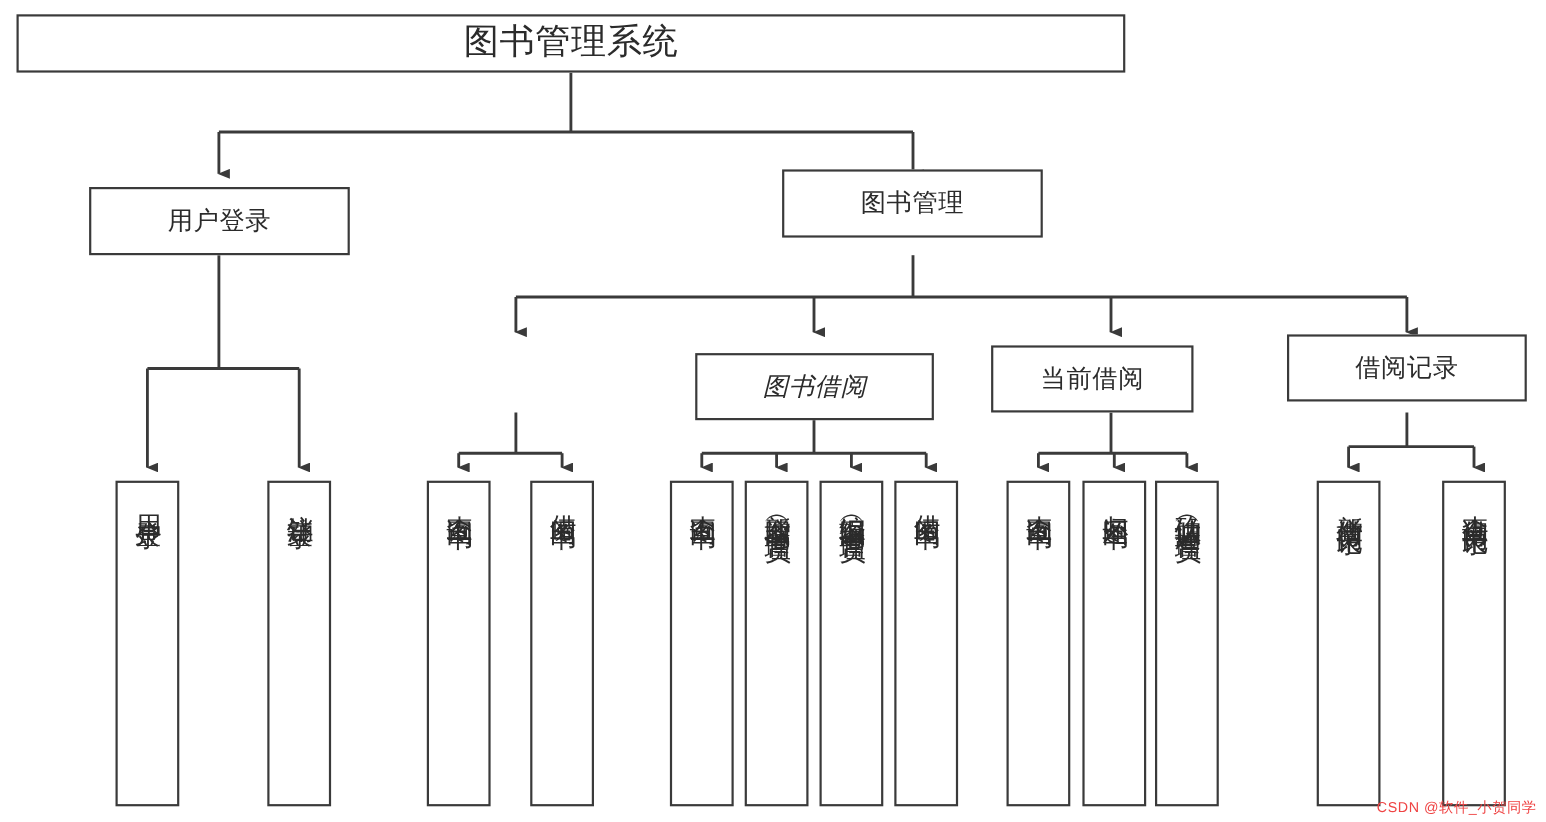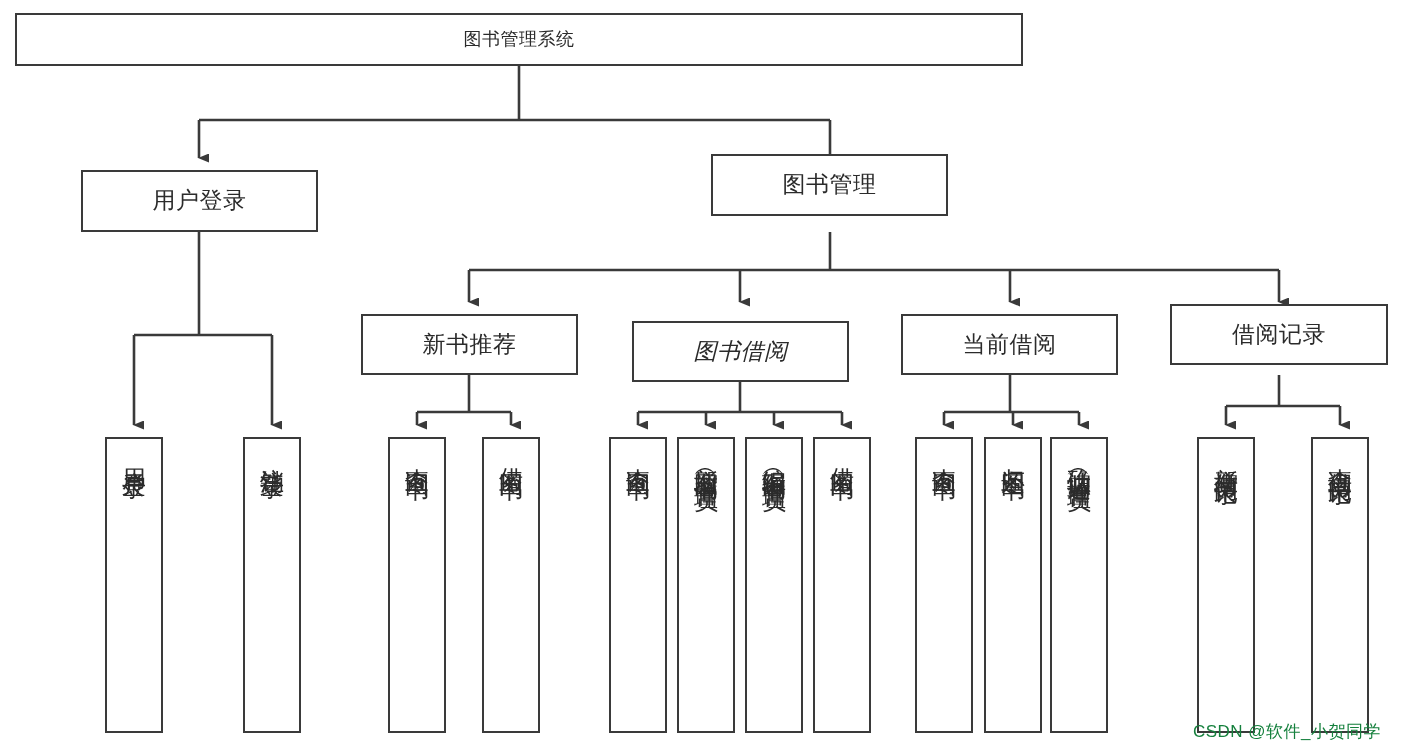--- a/index.html
+++ b/index.html
@@ -44,40 +44,41 @@
     line-height: 1.12;
     text-align: center;
     white-space: pre;
   }
   
   .node.horiz .label {
     font-size: 23px;
     letter-spacing: 0.5px;
   }
   .node.root .label {
-    font-size: 18px;
+    font-size: 32px;
+    font-family: Liberation Mono, monospace;
   }
   
   .node.vert {
     align-items: flex-start;
     padding-top: 10px;
   }
   .node.vert .label {
     writing-mode: vertical-rl;
     text-orientation: upright;
     font-size: 24px;
     letter-spacing: 3px;
     line-height: 1;
   }
   #watermark {
     position: absolute;
-    right: 24px;
+    right: 8px;
     bottom: 4px;
-    font-size: 17px;
-    color: #15803d;
+    font-size: 13px;
+    color: #ef4444;
     letter-spacing: 0.5px;
     white-space: nowrap;
     user-select: none;
   }
 </style>
 </head>
 <body>
 
 <div id="diagram-root">
 
@@ -137,27 +138,24 @@
     <span class="label">图书管理系统</span>
   </div>
 
   <div class="node horiz" style="left:81px; top:170px; width:237px; height:62px;">
     <span class="label">用户登录</span>
   </div>
   <div class="node horiz" style="left:711px; top:154px; width:237px; height:62px;">
     <span class="label">图书管理</span>
   </div>
 
-  <div class="node horiz" style="left:361px; top:314px; width:217px; height:61px;">
-    <span class="label">新书推荐</span>
-  </div>
   <div class="node horiz" style="left:632px; top:321px; width:217px; height:61px;font-style:italic;">
     <span class="label">图书借阅</span>
   </div>
-  <div class="node horiz" style="left:901px; top:314px; width:217px; height:61px;">
+  <div class="node horiz" style="left:901px; top:314px; width:184px; height:61px;">
     <span class="label">当前借阅</span>
   </div>
   <div class="node horiz" style="left:1170px; top:304px; width:218px; height:61px;">
     <span class="label">借阅记录</span>
   </div>
 
   <div class="node vert" style="left:105px; top:437px; width:58px; height:296px;">
     <span class="label">用户登录</span>
   </div>
   <div class="node vert" style="left:243px; top:437px; width:58px; height:296px;">

